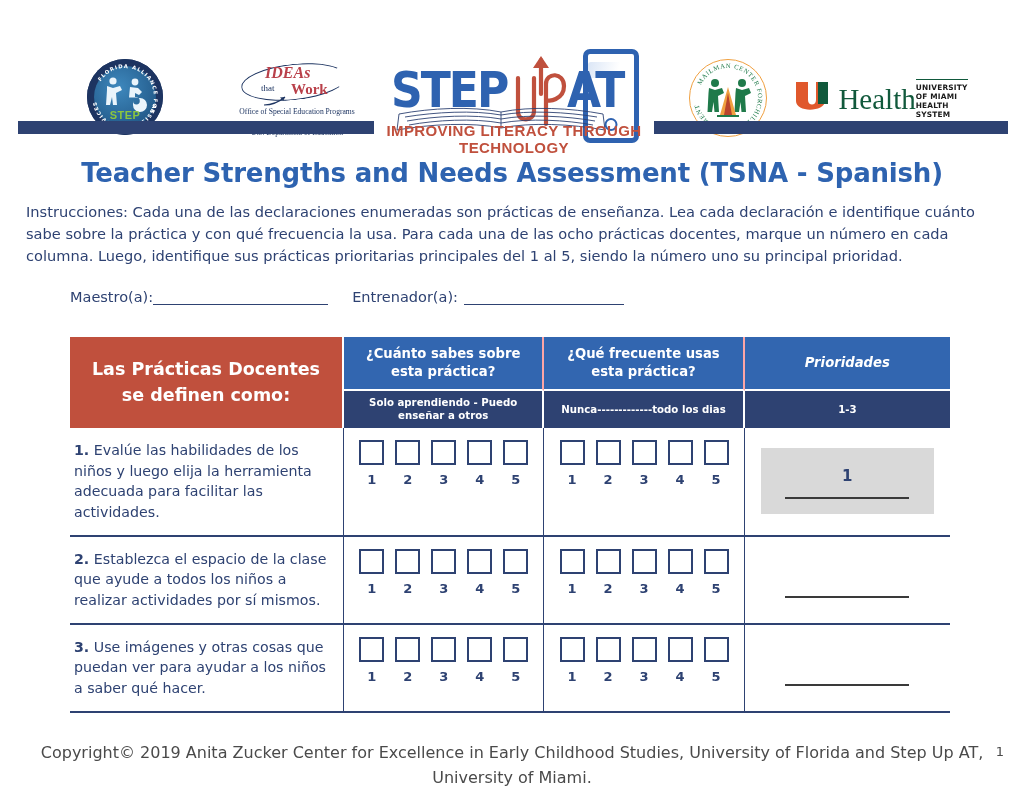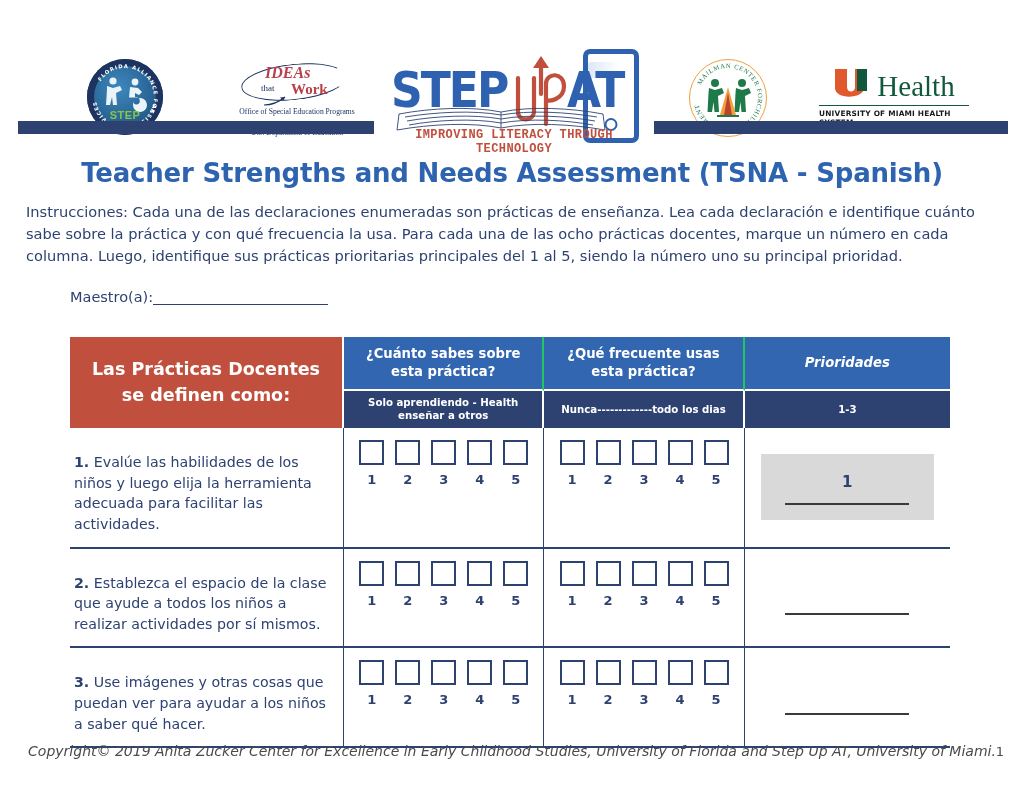--- a/index.html
+++ b/index.html
@@ -117,40 +117,40 @@
     font-stretch: condensed;
   }
   .stepup-up {
     position: absolute; left: 125px; top: 8px;
     width: 66px; height: 78px;
   }
   .stepup-book { position: absolute; left: 8px; bottom: 20px; width: 220px; height: 30px; }
   .stepup-tag {
     position: absolute; left: 0; bottom: 0; width: 262px;
     text-align: center;
-    color: #c0503d; font-size: 12px; font-weight: bold;
+    color: #c0503d; font-size: 15px; font-weight: bold;
     letter-spacing: .4px;
-    font-family: Liberation Mono, monospace;
+    font-family: Liberation Sans, sans-serif;
   }
 
   
   .mailman { left: 676px; top: 36px; width: 104px; height: 80px; }
   .mailman-seal { position: relative; width: 78px; height: 78px; }
   .mailman-ring {
     position: absolute; inset: 0; border-radius: 50%;
     border: 1.5px solid #f0a040;
   }
   .mailman-sub {
     position: absolute; left: 0; bottom: 10px; width: 78px;
     text-align: center; font-size: 4.4px; color: #c8813a;
     font-family: "Liberation Serif", serif;
   }
 
   
-  .uhealth { left: 806px; top: 47px; width: 150px; height: 56px; flex-direction: column; margin-left: 13px; }
+  .uhealth { left: 806px; top: 47px; width: 150px; height: 56px; flex-direction: row; }
   .uhealth-row { display: flex; align-items: flex-end; }
   .uhealth-u { position: relative; width: 42px; height: 34px; margin-right: 2px; }
   .uhealth-word {
     font-family: "Liberation Serif", serif;
     font-size: 29px; color: #11593c; line-height: 0.95;
   }
   .uhealth-sub {
     margin-top: 4px; padding-top: 3px;
     border-top: 1.6px solid #11593c;
     font-size: 7.4px; font-weight: bold; color: #1a1a1a;
@@ -222,39 +222,39 @@
     border-right: 2px solid #ffffff;
   }
   .hdr-q {
     background: #3266b0;
     color: #ffffff;
     font-size: 13.2px; font-weight: bold;
     text-align: center; vertical-align: middle;
     padding: 8px 10px;
     line-height: 1.35;
     font-family: "DejaVu Sans", sans-serif;
-    border-right: 2px solid #22c55e;
+    border-right: 2px solid #fca5a5;
     border-bottom: 2px solid #ffffff;
   }
   .hdr-q.last { border-right: none; font-style: italic; }
   .hdr-scale {
     background: #2e4272;
     color: #ffffff;
     font-size: 10.2px; font-weight: bold;
     text-align: center; vertical-align: middle;
     padding: 5px 6px;
     line-height: 1.35;
     font-family: "DejaVu Sans", sans-serif;
     border-right: 2px solid #ffffff;
   }
   .hdr-scale.last { border-right: none; }
 
   .prac-cell {
     width: 296px;
-    padding: 24px 16px 12px 4px;
+    padding: 12px 16px 12px 4px;
     font-size: 14.2px;
     line-height: 1.45;
     color: #2e4272;
     vertical-align: top;
     font-family: "DejaVu Sans", sans-serif;
     border-bottom: 2px solid #2e4272;
     border-right: 1.6px solid #2e4272;
   }
   .prac-cell .num { font-weight: bold; }
 
@@ -299,23 +299,22 @@
   .chk-label {
     margin-top: 7px;
     font-size: 13px; font-weight: bold; color: #2e4272;
     font-family: "DejaVu Sans", sans-serif;
   }
 
   
   .footer {
     position: absolute; left: 0; top: 741px; width: 1024px;
     text-align: center;
-    font-size: 14px; color: #4a4a4a; line-height: 1.55;
-    font-family: "DejaVu Sans", sans-serif;
-    font-style: italic;
+    font-size: 16px; color: #4a4a4a; line-height: 1.55;
+    font-family: "DejaVu Sans", sans-serif;
   }
   .page-number {
     position: absolute; right: 20px; top: 744px;
     font-size: 13px; color: #4a4a4a;
     font-family: "DejaVu Sans", sans-serif;
   }
 </style>
 </head>
 <body>
 
@@ -437,33 +436,37 @@
 
 <div class="page-title">Teacher Strengths and Needs Assessment (TSNA - Spanish)</div>
 <div class="instructions">Instrucciones: Cada una de las declaraciones enumeradas son prácticas de enseñanza. Lea cada declaración e identifique cuánto sabe sobre la práctica y con qué frecuencia la usa. Para cada una de las ocho prácticas docentes, marque un número en cada columna. Luego, identifique sus prácticas prioritarias principales del 1 al 5, siendo la número uno su principal prioridad.</div>
 
 <div class="form-line">
   <div class="form-field">
     <span class="form-label">Maestro(a):</span>
     <span class="form-rule rule-1"></span>
   </div>
   <span class="gap-1"></span>
+  <div class="form-field">
+    <span class="form-label">Entrenador(a):</span>
+    <span class="form-rule rule-2"></span>
+  </div>
   <span class="gap-2"></span>
 </div>
 
 <table class="tsna-table">
   <thead>
     <tr>
       <th class="hdr-practices" rowspan="2">Las Prácticas Docentes se definen como:</th>
       <th class="hdr-q">¿Cuánto sabes sobre esta práctica?</th>
       <th class="hdr-q">¿Qué frecuente usas esta práctica?</th>
       <th class="hdr-q last">Prioridades</th>
     </tr>
     <tr>
-      <th class="hdr-scale">Solo aprendiendo - Health enseñar a otros</th>
+      <th class="hdr-scale">Solo aprendiendo - Puedo enseñar a otros</th>
       <th class="hdr-scale">Nunca-------------todo los dias</th>
       <th class="hdr-scale last">1-3</th>
     </tr>
   </thead>
   <tbody id="tsna-body">
       <tr>
         <td class="prac-cell"><span class="num">1.</span> <span>Evalúe las habilidades de los niños y luego elija la herramienta adecuada para facilitar las actividades.</span></td>
         <td class="scale-cell">
           <div class="boxrow">
             <div class="boxcol">

